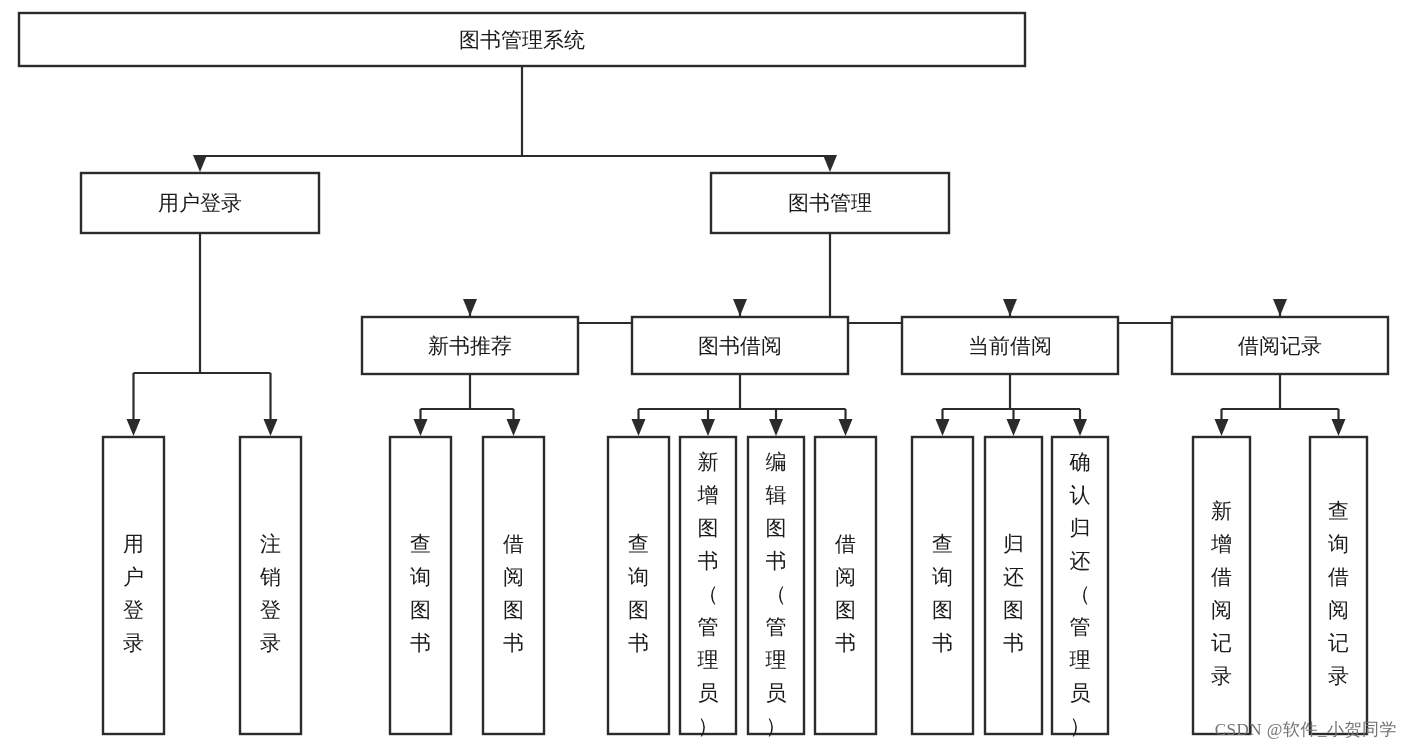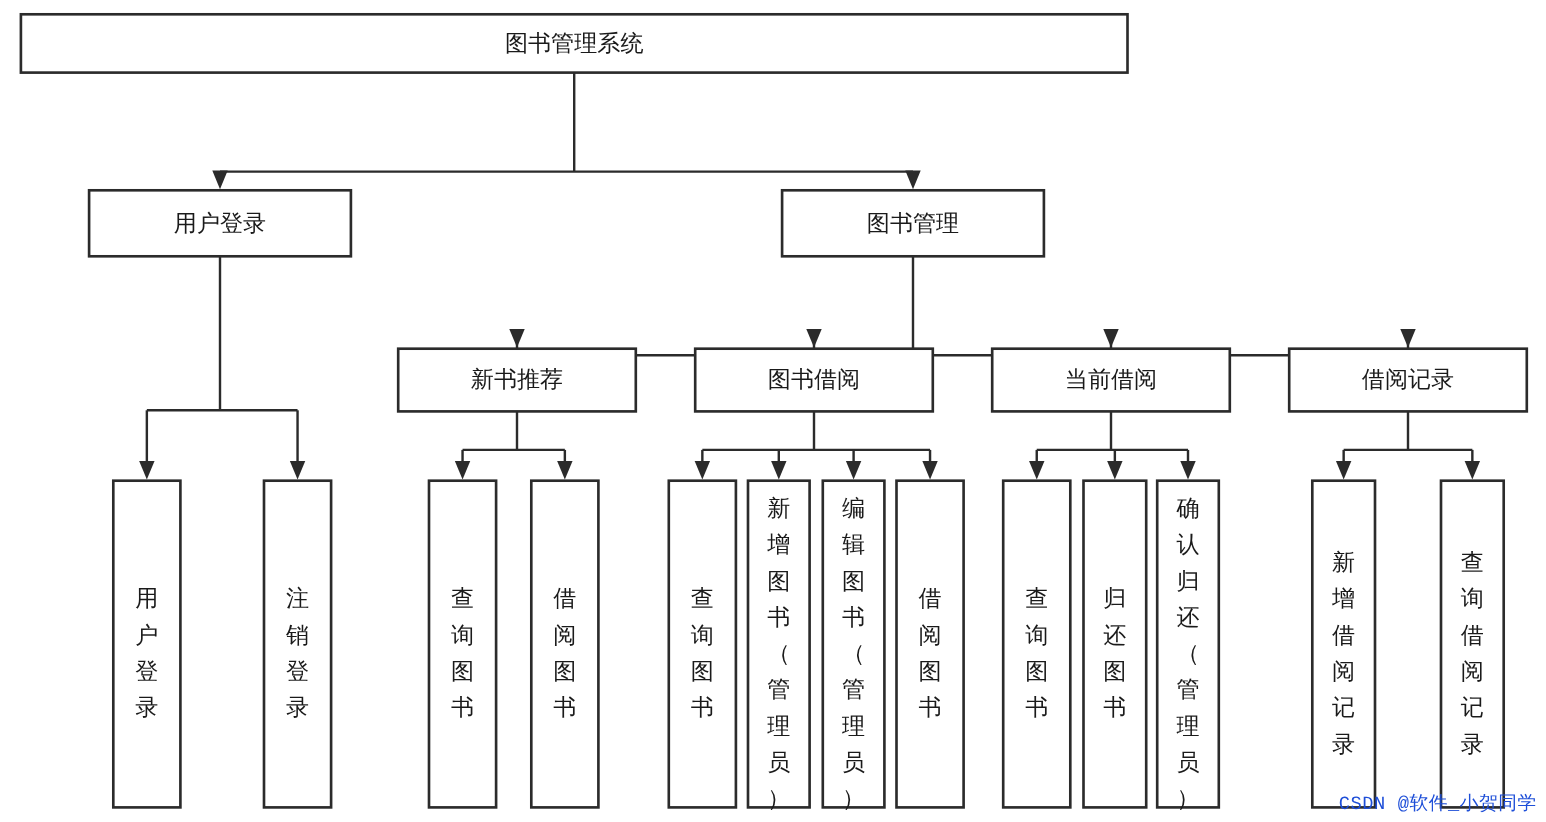--- a/index.html
+++ b/index.html
@@ -44,23 +44,23 @@
     fill: none;
   }
   .arrow-head {
     fill: #2b2b2b;
     stroke: none;
   }
   .watermark {
     position: absolute;
     right: 8px;
     bottom: 6px;
-    font-family: Liberation Mono, monospace;
+    font-family: Liberation Serif, serif;
     font-size: 17px;
-    color: #1d4ed8;
+    color: #737373;
     white-space: nowrap;
     letter-spacing: 0.5px;
     pointer-events: none;
   }
 </style>
 </head>
 <body>
 
 <div id="diagram-root">
   <svg id="tree-svg" viewBox="0 0 1405 747">

